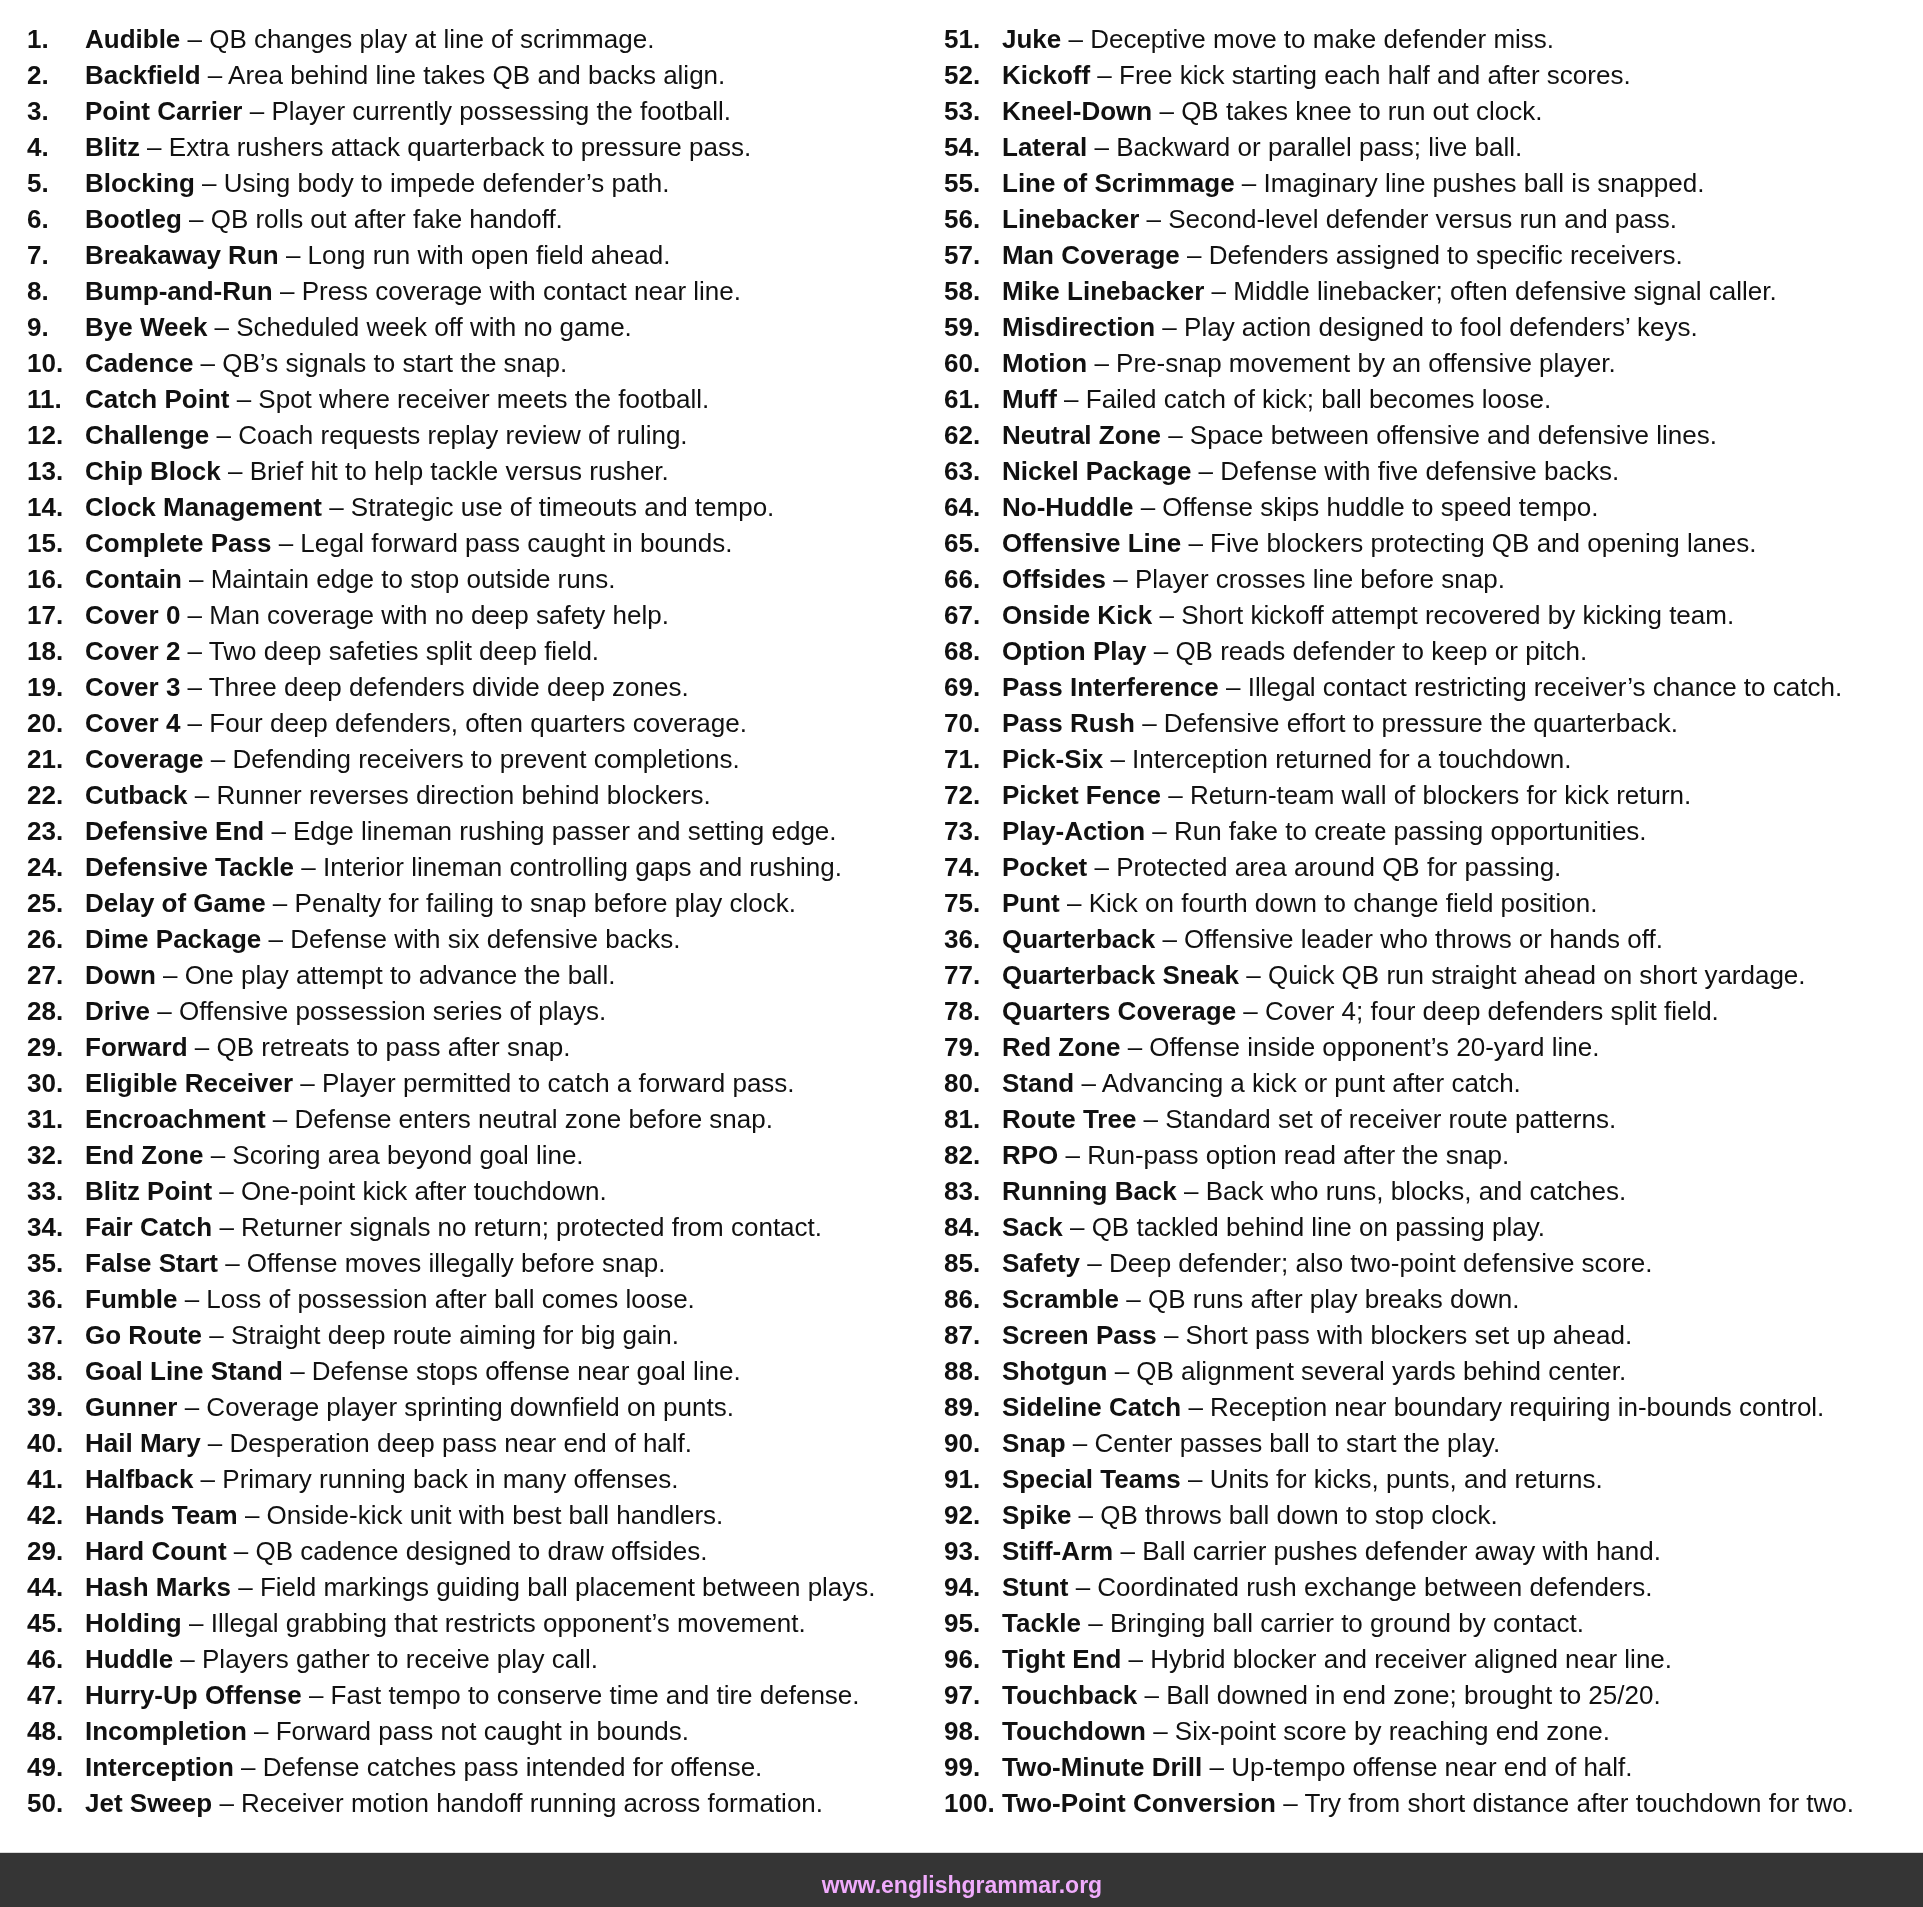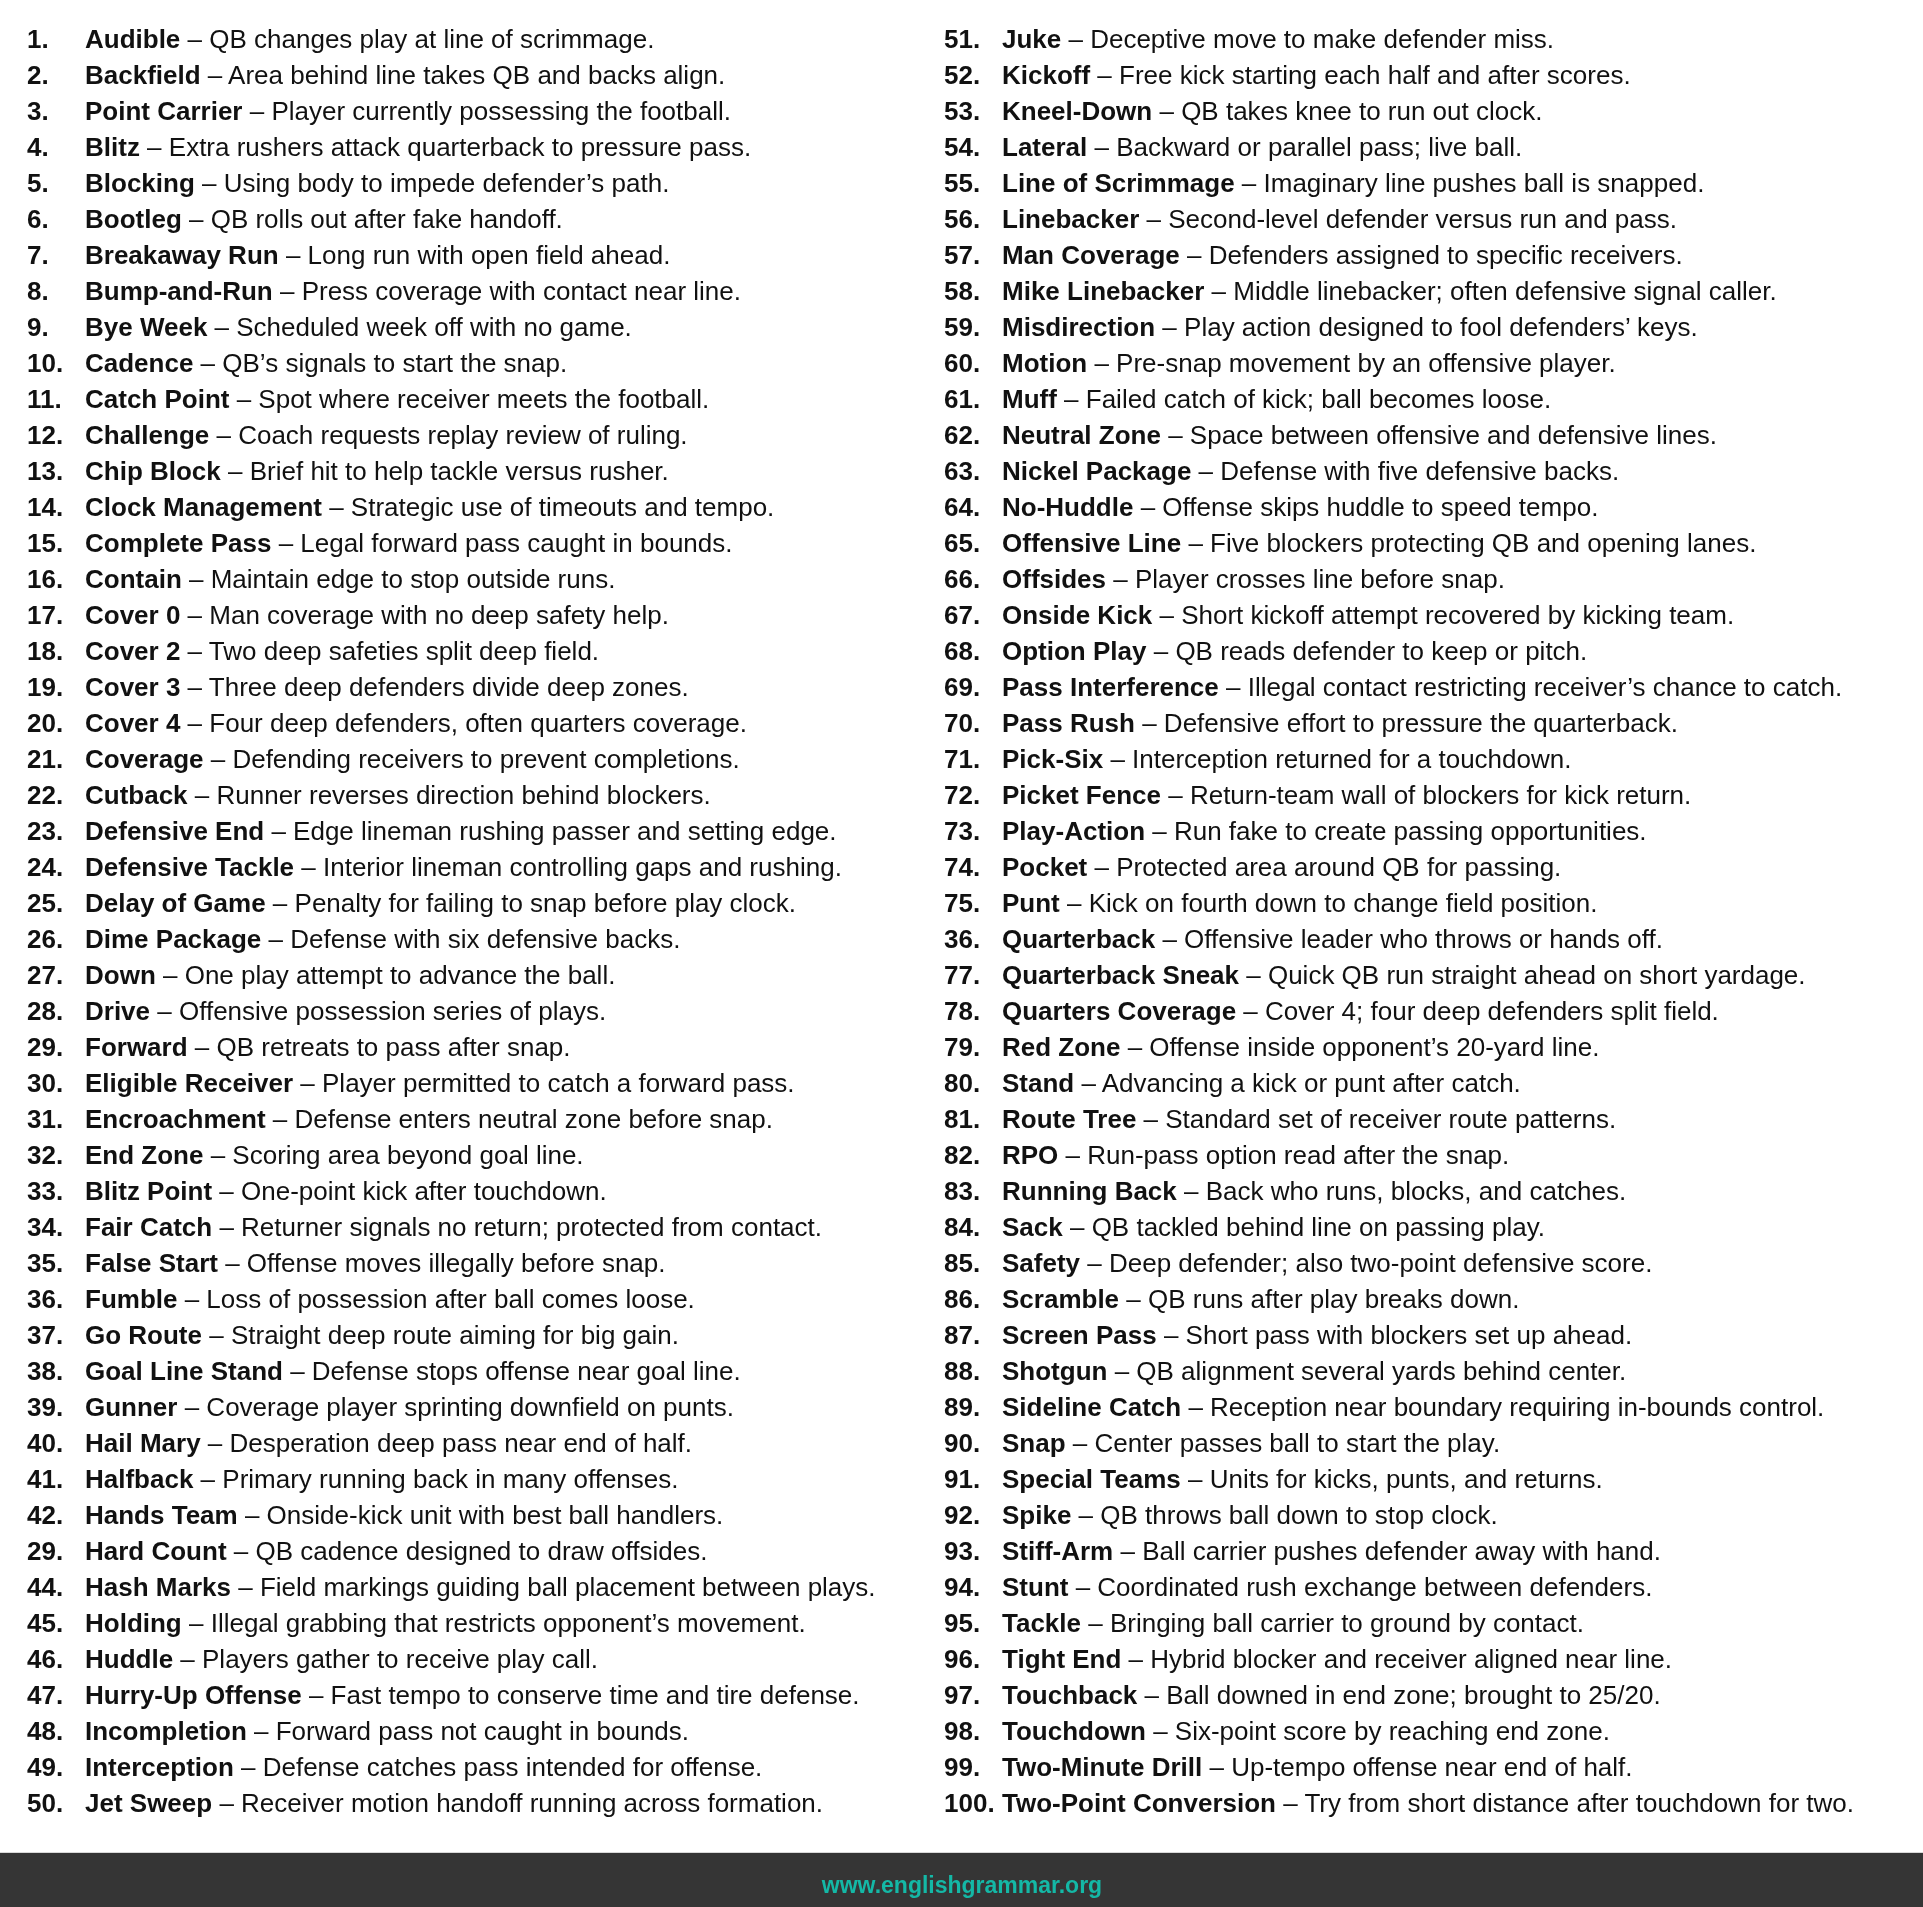--- a/index.html
+++ b/index.html
@@ -9,21 +9,21 @@
   .col { position: absolute; top: 0; }
   .col.left { left: 27px; }
   .col.right { left: 944px; }
   .row { position: relative; height: 36px; line-height: 36px; font-size: 26px; white-space: nowrap; }
   .num { position: absolute; left: 0; top: 0; font-weight: bold; }
   .text { position: absolute; left: 58px; top: 0; }
   .term { font-weight: bold; }
   .footer { position: absolute; left: 0; top: 1852px; width: 1924px; height: 56px;
             background: #353535; border-top: 1.5px solid #d9d9d9;
             display: flex; align-items: center; justify-content: center; }
-  .footer span { color: #14b8a6; font-weight: bold; font-size: 23px; margin-top: 9px; }
+  .footer span { color: #f0abfc; font-weight: bold; font-size: 23px; margin-top: 9px; }
 </style>
 </head>
 <body>
 
 <div class="columns">
   <div class="col left" id="col-left">
       <div class="row">
     <span class="num">1.</span>
     <span class="text"><span class="term">Audible</span><span class="def"> – QB changes play at line of scrimmage.</span></span>
   </div>

